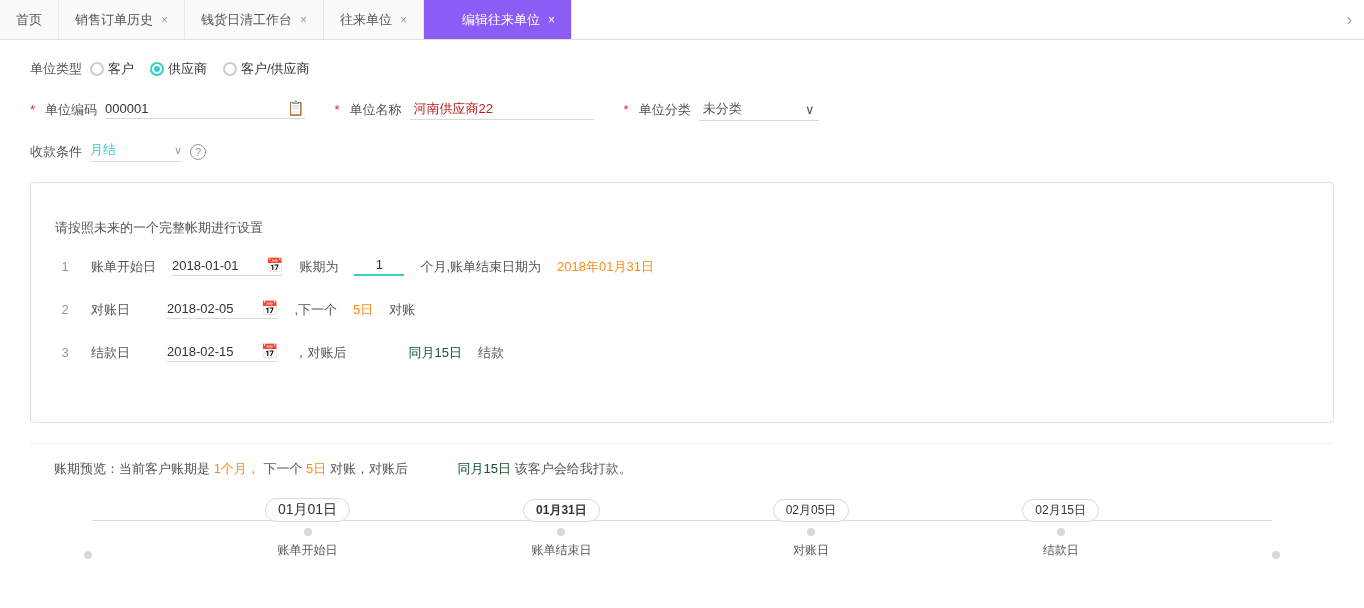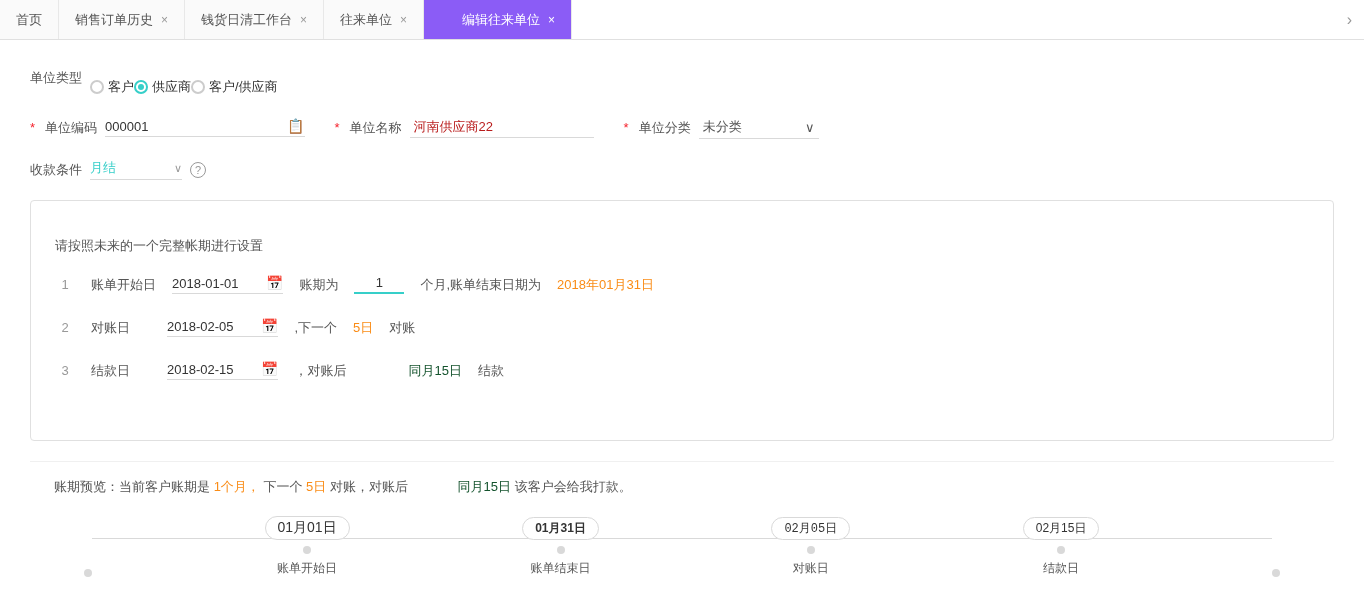--- a/index.html
+++ b/index.html
@@ -70,21 +70,21 @@
       color: #555;
       white-space: nowrap;
     }
     .required-star {
       color: #f5222d;
       margin-right: 2px;
     }
     .radio-group {
       display: flex;
       align-items: center;
-      margin-top: 18px;
+      gap: 16px;
     }
     .radio-item {
       display: flex;
       align-items: center;
       gap: 4px;
       cursor: pointer;
     }
     .radio-circle {
       width: 14px;
       height: 14px;
@@ -391,21 +391,21 @@
           <div style="width:8px; height:8px; border-radius:50%; background:#d9d9d9; margin-top:6px;"></div>
           <div style="font-size:12px; color:#555; margin-top:6px;">账单开始日</div>
         </div>
 
         <div style="display:flex; flex-direction:column; align-items:center; z-index:1;">
           <div style="background:#fff; border:1px solid #d9d9d9; border-radius:12px; padding:2px 12px; font-size:12px; color:#333; white-space:nowrap;font-weight:bold;">01月31日</div>
           <div style="width:8px; height:8px; border-radius:50%; background:#d9d9d9; margin-top:6px;"></div>
           <div style="font-size:12px; color:#555; margin-top:6px;">账单结束日</div>
         </div>
 
-        <div style="display:flex; flex-direction:column; align-items:center; z-index:1;font-family:Liberation Mono, monospace;">
+        <div style="display:flex; flex-direction:column; align-items:center; z-index:1;">
           <div style="background:#fff; border:1px solid #d9d9d9; border-radius:12px; padding:2px 12px; font-size:12px; color:#333; white-space:nowrap;">02月05日</div>
           <div style="width:8px; height:8px; border-radius:50%; background:#d9d9d9; margin-top:6px;"></div>
           <div style="font-size:12px; color:#555; margin-top:6px;">对账日</div>
         </div>
 
         <div style="display:flex; flex-direction:column; align-items:center; z-index:1;">
           <div style="background:#fff; border:1px solid #d9d9d9; border-radius:12px; padding:2px 12px; font-size:12px; color:#333; white-space:nowrap;">02月15日</div>
           <div style="width:8px; height:8px; border-radius:50%; background:#d9d9d9; margin-top:6px;"></div>
           <div style="font-size:12px; color:#555; margin-top:6px;">结款日</div>
         </div>

